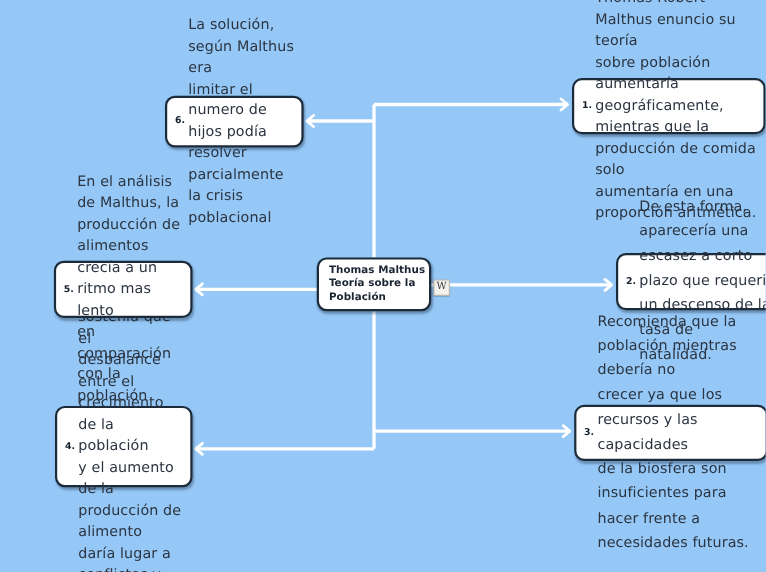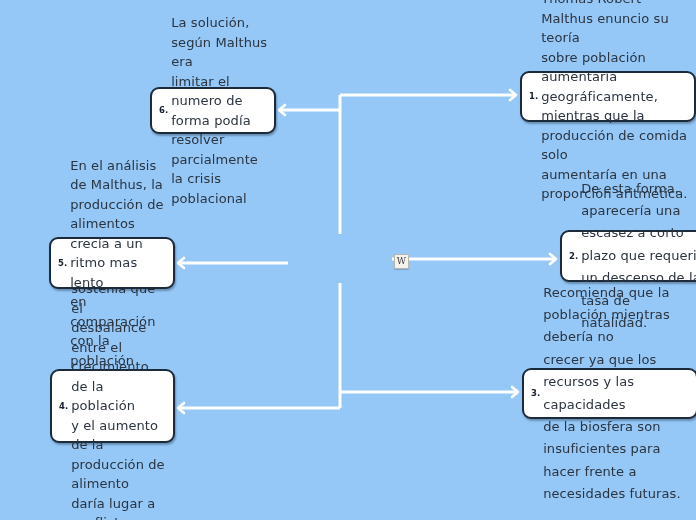--- a/index.html
+++ b/index.html
@@ -137,20 +137,25 @@
 
       <polyline points="510,90 516,95 510,100"></polyline>
       <polyline points="285,105 279,110 285,115"></polyline>
       <polyline points="550,254 556,259 550,264"></polyline>
       <polyline points="184,258 178,263 184,268"></polyline>
       <polyline points="512,387 518,392 512,397"></polyline>
       <polyline points="184,403 178,408 184,413"></polyline>
     </g>
   </svg>
 
+  <div class="node" id="node-root">
+    <div class="body">Thomas Malthus
+Teoría sobre la
+Población</div>
+  </div>
 
   <div id="w-badge">
     <span>W</span>
   </div>
 
   <div class="node" id="node-1">
     <div class="num">1.</div>
     <div class="body">Thomas Robert Malthus enuncio su teoría
 sobre población aumentaría geográficamente,
 mientras que la producción de comida solo
@@ -188,18 +193,18 @@
     <div class="body">En el análisis de Malthus, la
 producción de alimentos
 crecía a un ritmo mas lento
 en comparación con la
 población</div>
   </div>
 
   <div class="node" id="node-6">
     <div class="num">6.</div>
     <div class="body">La solución, según Malthus era
-limitar el numero de forma podía
+limitar el numero de hijos podía
 resolver parcialmente la crisis
 poblacional</div>
   </div>
 
 </div>
 
 </body></html>

